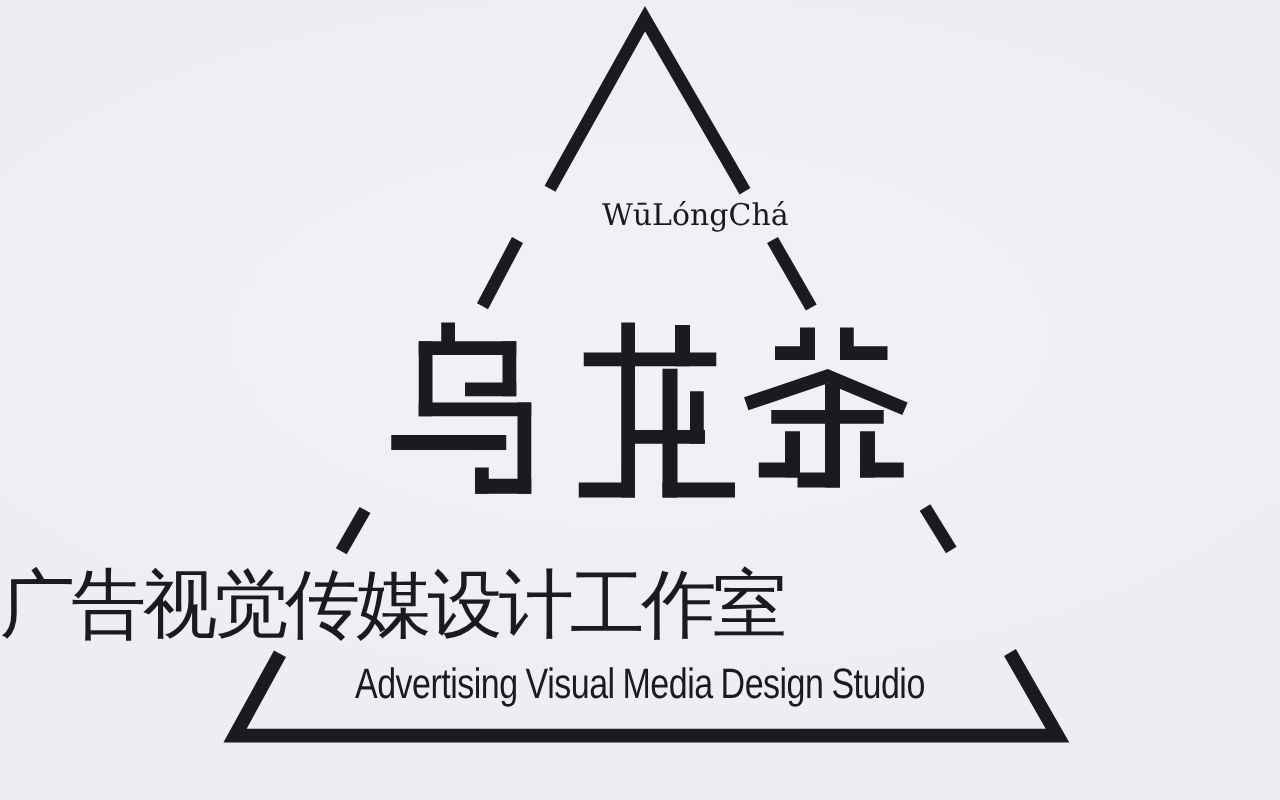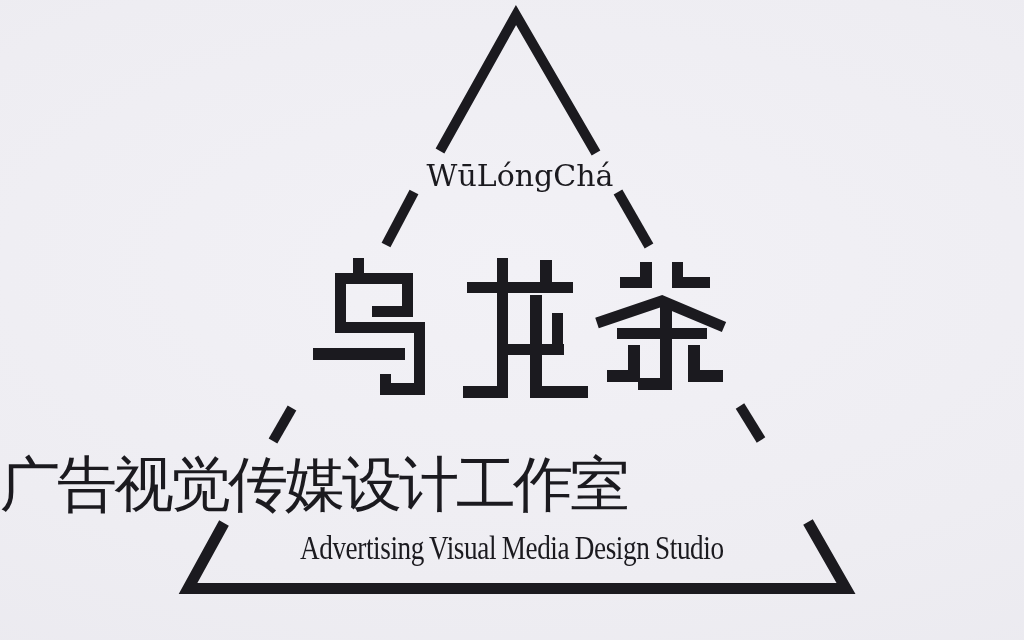--- a/index.html
+++ b/index.html
@@ -4,33 +4,33 @@
 <style>
   html,body{margin:0;padding:0;}
   body{width:1024px;height:640px;overflow:hidden;font-family:"Liberation Sans",sans-serif;}
   .canvas{
     position:relative;width:1024px;height:640px;
     background:radial-gradient(ellipse 120% 90% at 50% 42%, var(--bg-light,#f2f1f6) 0%, var(--bg,#eeedf2) 55%, var(--bg-dark,#e9e8ee) 100%);
   }
   .canvas svg{position:absolute;left:0;top:0;}
   .pinyin-row{
     position:absolute;left:409px;top:159px;width:222px;
-    display:flex;justify-content:center;
+    display:flex;justify-content:flex-end;
     font-family:"DejaVu Serif","Liberation Serif",serif;
-    font-size:30px;line-height:1.1;color:var(--ink,#1b1a1f);
+    font-size:24px;line-height:1.1;color:var(--ink,#1b1a1f);
   }
   .subtitle-cn{
     position:absolute;left:0;top:451px;width:1024px;
     font-family:"DejaVu Sans","Liberation Sans",sans-serif;
     font-weight:500;font-size:60px;line-height:1.12;letter-spacing:-3px;
     color:var(--ink,#1b1a1f);white-space:nowrap;
   }
   .subtitle-en{
     position:absolute;left:0;top:529px;width:1024px;text-align:center;
-    font-size:34px;line-height:1.1;color:var(--ink,#1b1a1f);white-space:nowrap;font-family:Liberation Serif, serif;
+    font-size:34px;line-height:1.1;color:var(--ink,#1b1a1f);white-space:nowrap;
   }
   .subtitle-en .squeeze{display:inline-block;transform:scaleX(0.80);transform-origin:50% 50%;letter-spacing:-0.5px;word-spacing:-1px;}
 </style>
 </head>
 <body>
 
 <div class="canvas">
 
   <svg width="1024" height="640" viewBox="0 0 1024 640">
 

